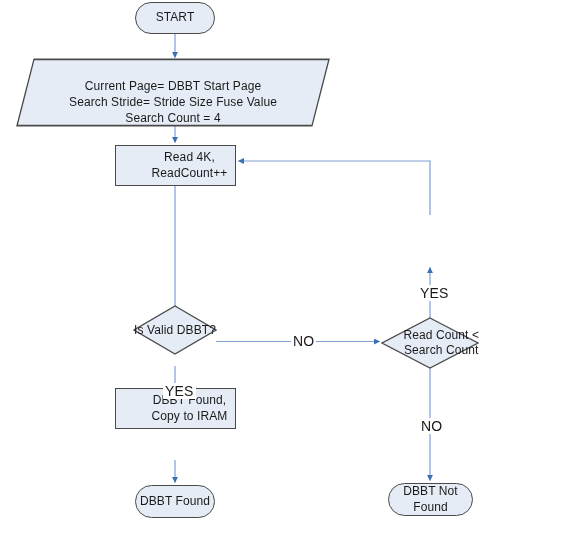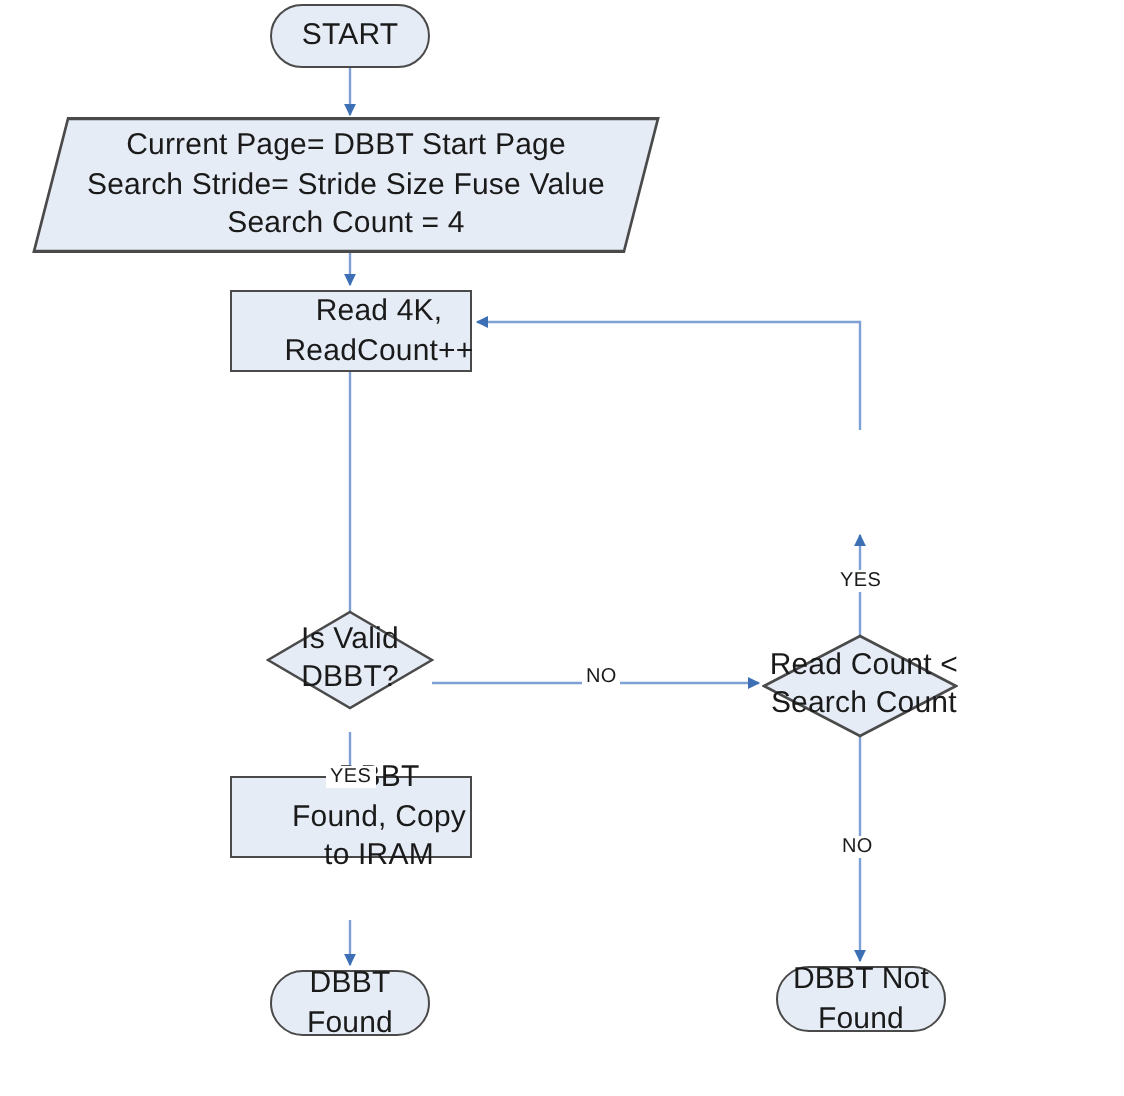--- a/index.html
+++ b/index.html
@@ -28,21 +28,21 @@
     pointer-events: none;
   }
   .node {
     position: absolute;
     box-sizing: border-box;
     display: flex;
     align-items: center;
     justify-content: center;
     text-align: center;
     color: #1a1a1a;
-    font-size: 15px;
+    font-size: 12px;
     line-height: 1.33;
     letter-spacing: 0.1px;
   }
   .node-terminator {
     background: #e6ecf6;
     border: 1.3px solid #4a4a4a;
     border-radius: 17px;
   }
   .node-process {
     background: #e6ecf6;
@@ -78,21 +78,21 @@
     height: 100%;
   }
   .node-decision .dec-text {
     position: relative;
     z-index: 2;
     line-height: 1.25;
   }
   .edge-label {
     position: absolute;
     font-family: "Liberation Sans", sans-serif;
-    font-size: 10px;
+    font-size: 14px;
     color: #1a1a1a;
     letter-spacing: 0.2px;
     background: #ffffff;
     padding: 0 2px;
     white-space: nowrap;
   }
 </style>
 </head>
 <body>
 
@@ -139,21 +139,21 @@
 
     <g>
       <line x1="175" y1="460" x2="175" y2="482.5" stroke="#7ea0d4" stroke-width="1.2" marker-end="url(#arrowhead)"></line>
     </g>
   </svg>
 
   <div class="node node-terminator" style="left:135px; top:2px; width:80px; height:32px;">
     <span>START</span>
   </div>
 
-  <div class="node node-io" style="left:16px; top:58px; width:314px; height:69px;">
+  <div class="node node-io" style="left:16px; top:58px; width:314px; height:69px;align-items:flex-end;">
     <svg class="io-shape" viewBox="0 0 314 53" preserveAspectRatio="none">
       <polygon points="18,1 313,1 296,52 1,52" fill="#e6ecf6" stroke="#4a4a4a" stroke-width="1.3"></polygon>
     </svg>
     <div class="io-text">
       <div>Current Page= DBBT Start Page</div>
       <div>Search Stride= Stride Size Fuse Value</div>
       <div>Search Count = 4</div>
     </div>
   </div>
 

